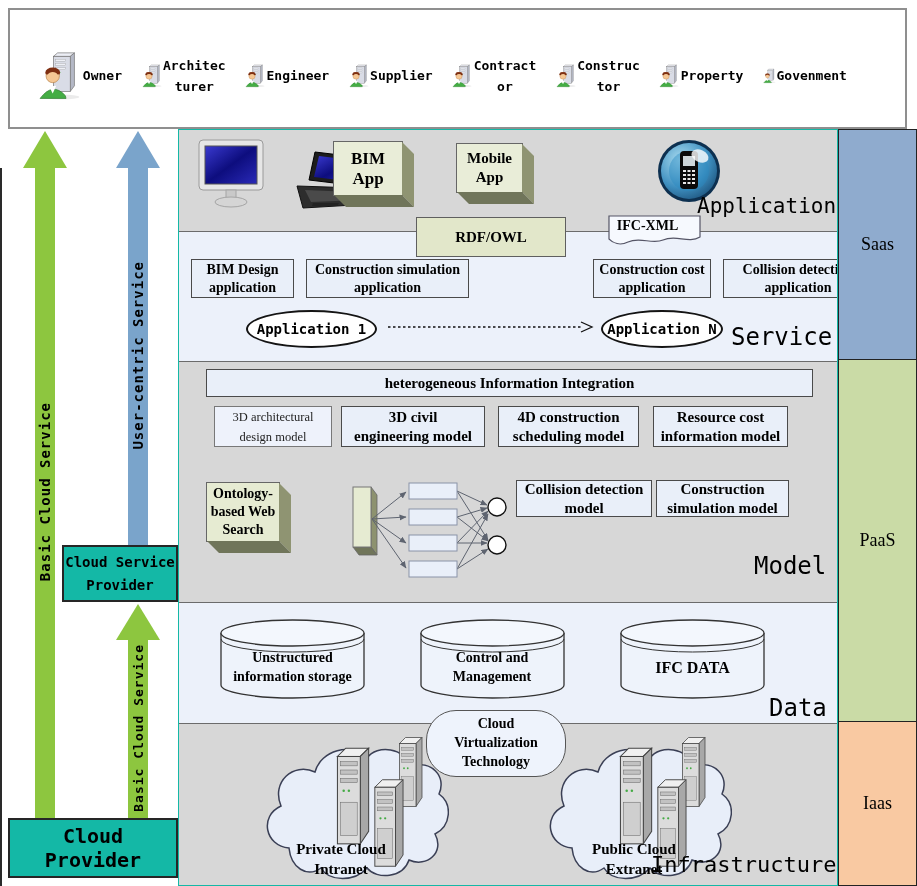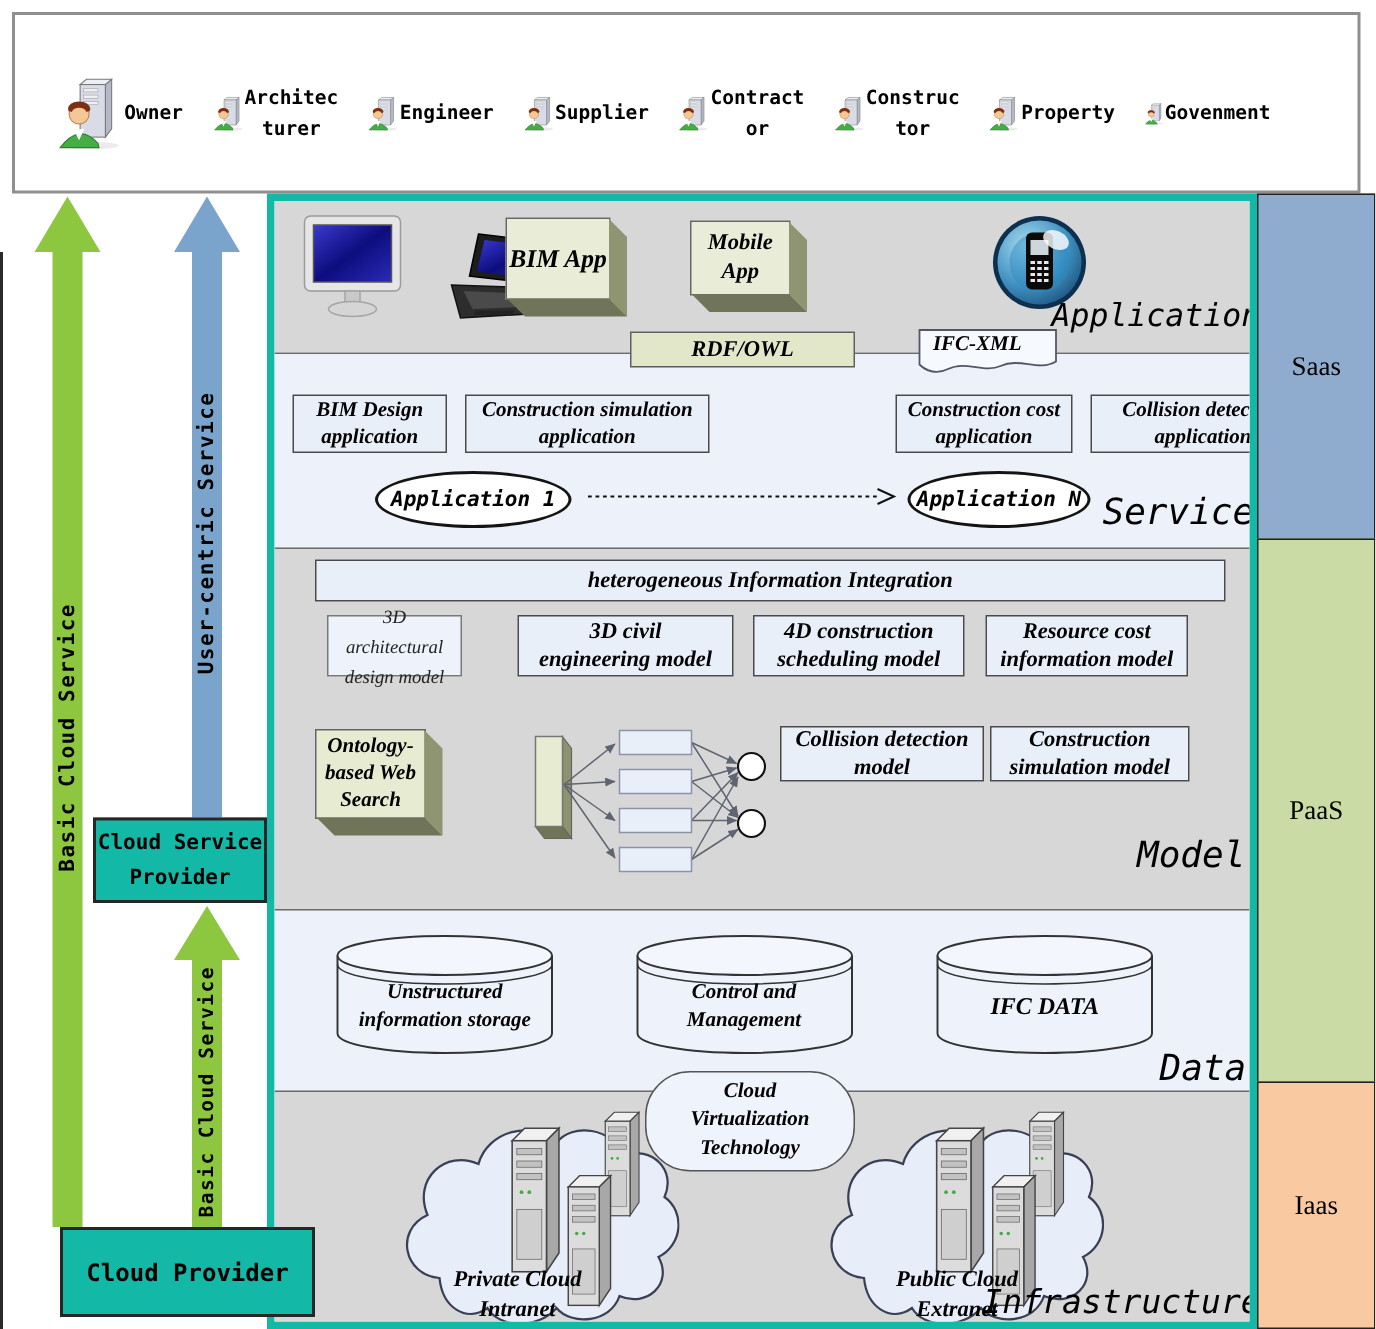--- a/index.html
+++ b/index.html
@@ -19,22 +19,22 @@
   
   .v-arrow{position:absolute;width:44px;}
   .v-arrow .head{width:0;height:0;border-left:22px solid transparent;border-right:22px solid transparent;}
   .v-arrow .shaft{position:absolute;left:12px;width:20px;display:flex;align-items:center;justify-content:center;}
   .v-label{writing-mode:vertical-rl;transform:rotate(180deg);font-size:14px;font-weight:bold;
            color:#000;letter-spacing:1px;white-space:nowrap;}
   .ybox{background:#14b8a6;border:2px solid #262626;box-sizing:border-box;display:flex;
         align-items:center;justify-content:center;text-align:center;font-weight:600;color:#000;}
 
   
-  .main{left:178px;top:129px;width:660px;height:757px;border:5px solid #14b8a6;box-sizing:border-box;
-        overflow:hidden;z-index:1;font-style:italic;}
+  .main{left:178px;top:129px;width:660px;height:757px;border:1px solid #14b8a6;box-sizing:border-box;
+        overflow:hidden;z-index:1;}
   .layer{position:absolute;left:0;width:100%;box-sizing:border-box;}
   .layer-line{border-top:1px solid #6b6b6b;}
   .lgray{background:#d7d7d7;} .lblue{background:#ecf1fa;}
   .layer-title{position:absolute;color:#000;z-index:3;white-space:nowrap;}
 
   .sbox{position:absolute;background:#e9eff9;border:1px solid #4a4a4a;box-sizing:border-box;
         display:flex;align-items:center;justify-content:center;text-align:center;
         font-family:"Liberation Serif",serif;font-weight:bold;font-size:14px;line-height:1.25;
         padding:1px 4px;color:#000;z-index:2;}
   .plainbox{font-weight:normal;font-size:12.5px;color:#222;background:#eef2fb;border-color:#787878;}
@@ -225,21 +225,21 @@
     <span>Cloud Service Provider</span>
   </div>
 
   <div class="v-arrow" style="left:116px;top:604px;height:214px;">
     <div class="head" style="border-bottom:36px solid #8dc63f;"></div>
     <div class="shaft" style="top:34px;height:180px;background:#8dc63f;">
       <span class="v-label" style="font-size:13px;">Basic Cloud Service</span>
     </div>
   </div>
 
-  <div class="abs ybox" style="left:8px;top:818px;width:170px;height:60px;font-size:16px;z-index:2;margin-left:32px;">
+  <div class="abs ybox" style="left:8px;top:818px;width:170px;height:60px;font-size:20px;z-index:2;">
     <span>Cloud Provider</span>
   </div>
 
   <div class="abs main">
 
     <div class="layer lgray" style="top:0;height:101px;"></div>
     <div class="layer lblue layer-line" style="top:101px;height:130px;"></div>
     <div class="layer lgray layer-line" style="top:231px;height:241px;"></div>
     <div class="layer lblue layer-line" style="top:472px;height:121px;"></div>
     <div class="layer lgray layer-line" style="top:593px;height:164px;"></div>
@@ -254,21 +254,21 @@
       <span>BIM App</span>
     </div>
     <div class="box3d" style="left:277px;top:13px;width:67px;height:50px;font-size:15px;line-height:1.3;">
       <span style="width:52px;">Mobile App</span>
     </div>
     <svg class="abs" style="left:477px;top:8px;" width="66" height="66">
         <use href="#sym-phone"></use>
       </svg>
     <div class="layer-title mono" style="left:518px;top:64px;font-size:21px;">Application</div>
 
-    <div class="abs rdfowl serifb" style="left:237px;top:87px;width:150px;height:24px;">
+    <div class="abs rdfowl serifb" style="left:237px;top:87px;width:150px;height:40px;">
       <span>RDF/OWL</span>
     </div>
     <div class="abs" style="left:429px;top:85px;width:79px;height:30px;z-index:3;">
       <svg width="93" height="30">
         <path d="M1 1 H92 V22 C80 29 68 19 55 25 C44 30 32 21 20 27 C12 31 5 28 1 24 Z" fill="#f6f9fe" stroke="#556" stroke-width="1.2"></path>
       </svg>
       <div class="abs serifb" style="left:0;top:3px;width:100%;text-align:center;font-size:14px;">IFC-XML</div>
     </div>
 
     <div class="sbox" style="left:12px;top:129px;width:103px;height:39px;">BIM Design application</div>
@@ -282,21 +282,21 @@
     <svg class="abs" style="left:207px;top:191px;" width="208" height="12">
       <line x1="2" y1="6" x2="195" y2="6" stroke="#111" stroke-width="1.3" stroke-dasharray="2.5 2.5"></line>
       <path d="M195 1 L206 6 L195 11" fill="none" stroke="#111" stroke-width="1.3"></path>
     </svg>
     <div class="ellipse" style="left:422px;top:180px;width:118px;height:34px;">
       <span>Application N</span>
     </div>
     <div class="layer-title mono" style="left:552px;top:193px;font-size:24px;">Service</div>
 
     <div class="sbox" style="left:27px;top:239px;width:607px;height:28px;font-size:15px;">heterogeneous Information Integration</div>
-    <div class="sbox plainbox" style="left:35px;top:276px;width:90px;height:41px;line-height:1.6;">3D architectural design model</div>
+    <div class="sbox plainbox" style="left:35px;top:276px;width:118px;height:41px;line-height:1.6;">3D architectural design model</div>
     <div class="sbox" style="left:162px;top:276px;width:144px;height:41px;font-size:15px;padding:1px 10px;">3D civil engineering model</div>
     <div class="sbox" style="left:319px;top:276px;width:141px;height:41px;font-size:15px;">4D construction scheduling model</div>
     <div class="sbox" style="left:474px;top:276px;width:135px;height:41px;font-size:15px;">Resource cost information model</div>
 
     <div class="box3d" style="left:27px;top:352px;width:74px;height:60px;font-size:14px;line-height:1.3;background:#e6ebd2;">
       <span style="width:70px;">Ontology-based Web Search</span>
     </div>
 
     <svg class="abs" style="left:168px;top:347px;" width="170" height="112">
       <defs>

